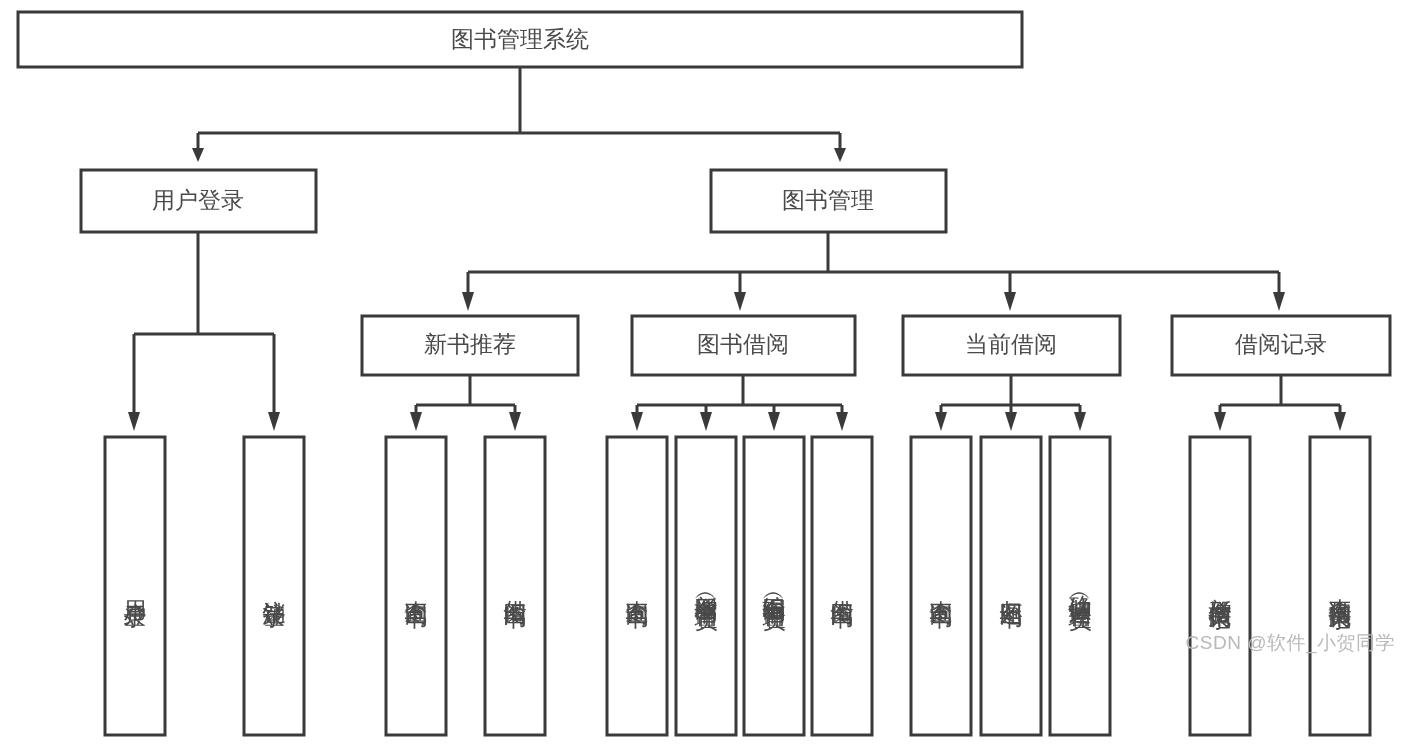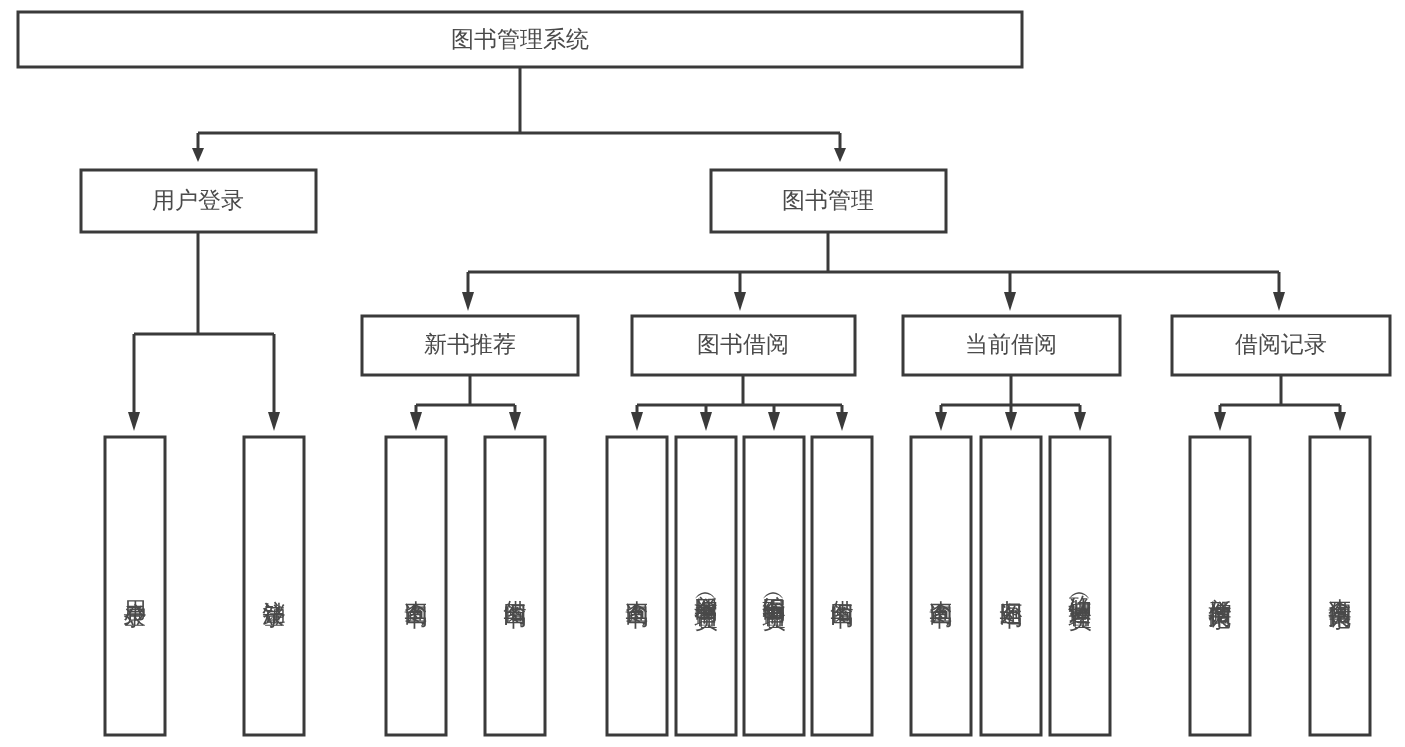--- a/index.html
+++ b/index.html
@@ -218,14 +218,15 @@
   <div class="leaf-label" style="left:607px;  top:437px; width:60px; height:298px;">查询图书</div>
   <div class="leaf-label" style="left:676px;  top:437px; width:60px; height:298px;">新增图书（管理员）</div>
   <div class="leaf-label" style="left:744px;  top:437px; width:60px; height:298px;">编辑图书（管理员）</div>
   <div class="leaf-label" style="left:812px;  top:437px; width:60px; height:298px;">借阅图书</div>
   <div class="leaf-label" style="left:911px;  top:437px; width:60px; height:298px;">查询图书</div>
   <div class="leaf-label" style="left:981px;  top:437px; width:60px; height:298px;">归还图书</div>
   <div class="leaf-label" style="left:1050px; top:437px; width:60px; height:298px;">确认归还（管理员）</div>
   <div class="leaf-label" style="left:1190px; top:437px; width:60px; height:298px;">新增借阅记录</div>
   <div class="leaf-label" style="left:1310px; top:437px; width:60px; height:298px;">查询借阅记录</div>
 
+  <div class="watermark">CSDN @软件_小贺同学</div>
 
 </div>
 
 </body></html>

